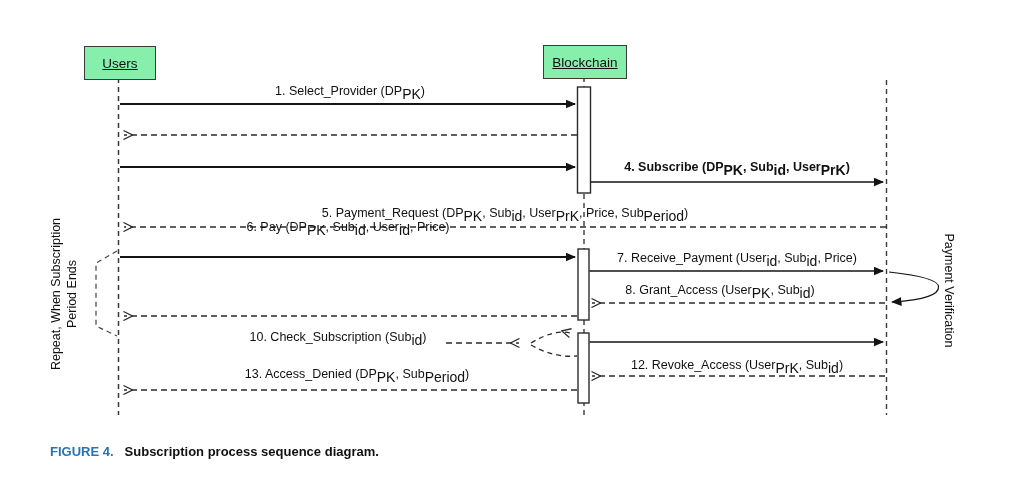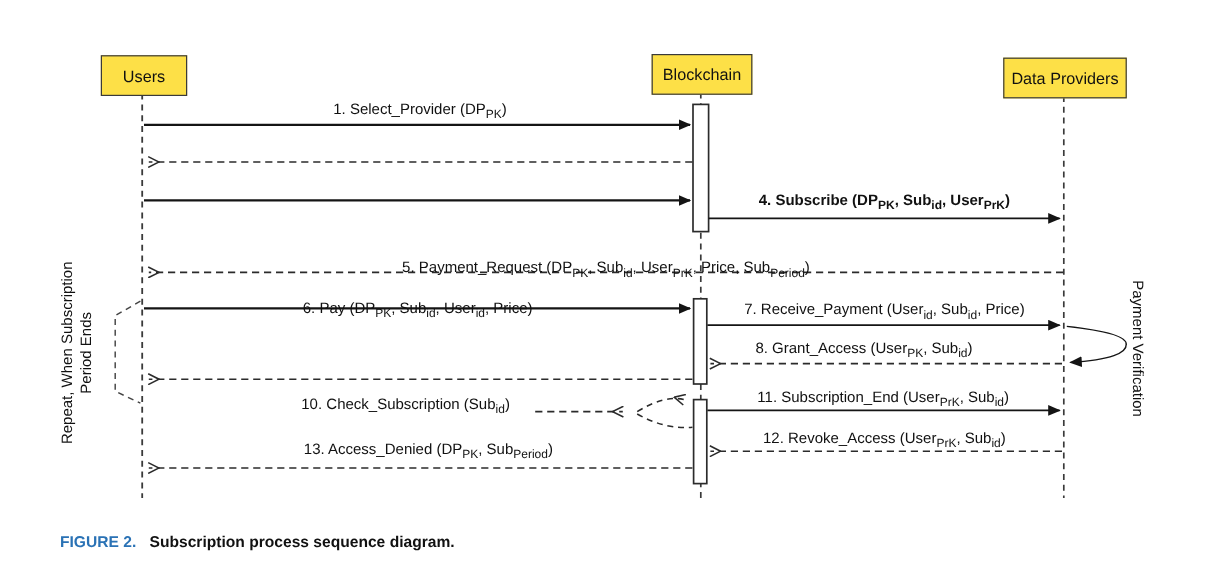--- a/index.html
+++ b/index.html
@@ -1,24 +1,24 @@
 <!DOCTYPE html>
 <html><head>
 <meta charset="utf-8">
 <style>
   html,body{margin:0;padding:0;background:#ffffff;}
   #page{position:relative;width:1024px;height:483px;background:#ffffff;overflow:hidden;
         font-family:"Liberation Sans",sans-serif;color:#111;}
   #wires{position:absolute;left:0;top:0;}
-  .actor{position:absolute;border:1.4px solid #3a3a3a;background:#fde047;display:flex;
-         align-items:center;justify-content:center;font-size:13.5px;color:#111;}
+  .actor{position:absolute;border:1.4px solid #3a3a3a;background:#86efac;display:flex;
+         align-items:center;justify-content:center;font-size:13.5px;color:#111;text-decoration:underline;}
   .msg{position:absolute;font-size:12.5px;white-space:nowrap;transform:translateX(-50%);color:#111;}
-  .msg sub{font-size:10px;line-height:0;}
+  .msg sub{font-size:14px;line-height:0;}
   .m1{left:350px;top:84px;}  .m2{left:350px;top:115px;} .m3{left:350px;top:147px;}
-  .m4{left:737px;top:160px;font-weight:bold;} .m5{left:505px;top:216px;} .m6{left:348px;top:250px;}
+  .m4{left:737px;top:160px;font-weight:bold;} .m5{left:505px;top:206px;} .m6{left:348px;top:220px;}
   .m7{left:737px;top:251px;} .m8{left:720px;top:283px;} .m9{left:347px;top:295px;}
   .m10{left:338px;top:330px;}.m11{left:736px;top:324px;}.m12{left:737px;top:358px;}
   .m13{left:357px;top:367px;}
   .note{position:absolute;font-size:12.5px;color:#111;text-align:center;line-height:16px;}
   .note-left{left:-25px;top:277px;width:180px;height:34px;transform:rotate(-90deg);}
   .note-right{left:883px;top:282px;width:130px;height:17px;transform:rotate(90deg);white-space:nowrap;}
   .caption{position:absolute;left:50px;top:444px;font-size:13px;font-weight:bold;}
   .caption .fig{color:#2a72b5;margin-right:11px;}
   .caption .txt{color:#111;margin-top:40px;}
 </style>
@@ -106,40 +106,36 @@
       <line x1="577" y1="390" x2="124" y2="390" stroke="#2b2b2b" stroke-width="1.3" stroke-dasharray="6 4" marker-end="url(#ao)"></line>
     </g>
   </svg>
 
   <div class="actor" style="left:84px;top:46px;width:70px;height:32px;">
     <span>Users</span>
   </div>
   <div class="actor" style="left:543px;top:45px;width:82px;height:32px;">
     <span>Blockchain</span>
   </div>
-  <div class="actor" style="left:836px;top:48px;width:101px;height:32px;">
-    <span>Data Providers</span>
-  </div>
 
   <div class="msg m1">1. Select_Provider (DP<sub>PK</sub>)</div>
   <div class="msg m4">4. Subscribe (DP<sub>PK</sub>, Sub<sub>id</sub>, User<sub>PrK</sub>)</div>
   <div class="msg m5">5. Payment_Request (DP<sub>PK</sub>, Sub<sub>id</sub>, User<sub>PrK</sub>, Price, Sub<sub>Period</sub>)</div>
   <div class="msg m6">6. Pay (DP<sub>PK</sub>, Sub<sub>id</sub>, User<sub>id</sub>, Price)</div>
   <div class="msg m7">7. Receive_Payment (User<sub>id</sub>, Sub<sub>id</sub>, Price)</div>
   <div class="msg m8">8. Grant_Access (User<sub>PK</sub>, Sub<sub>id</sub>)</div>
   <div class="msg m10">10. Check_Subscription (Sub<sub>id</sub>)</div>
-  <div class="msg m11">11. Subscription_End (User<sub>PrK</sub>, Sub<sub>id</sub>)</div>
   <div class="msg m12">12. Revoke_Access (User<sub>PrK</sub>, Sub<sub>id</sub>)</div>
   <div class="msg m13">13. Access_Denied (DP<sub>PK</sub>, Sub<sub>Period</sub>)</div>
 
   <div class="note note-left">
     <span>Repeat, When Subscription</span><br>
     <span>Period Ends</span>
   </div>
   <div class="note note-right">
     <span>Payment Verification</span>
   </div>
 
   <div class="caption">
-    <span class="fig">FIGURE 2.</span><span class="txt">Subscription process sequence diagram.</span>
+    <span class="fig">FIGURE 4.</span><span class="txt">Subscription process sequence diagram.</span>
   </div>
 
 </div>
 
 </body></html>

